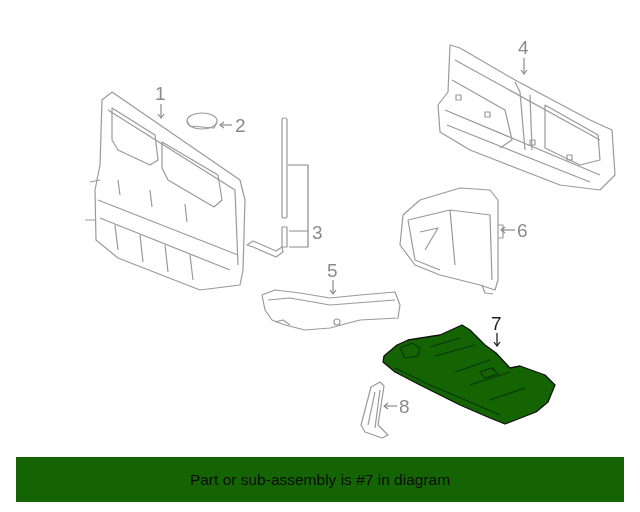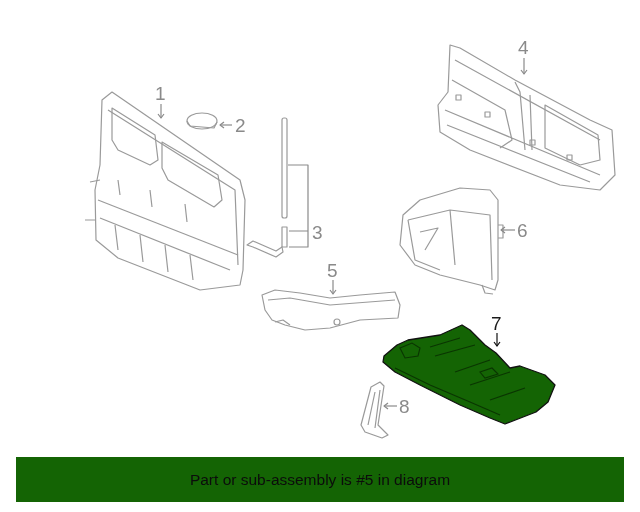--- a/index.html
+++ b/index.html
@@ -103,14 +103,14 @@
   <div class="callout" style="left:235px;top:116px">2</div>
   <div class="callout" style="left:312px;top:223px">3</div>
   <div class="callout" style="left:518px;top:38px">4</div>
   <div class="callout" style="left:327px;top:261px">5</div>
   <div class="callout" style="left:517px;top:221px">6</div>
   <div class="callout active" style="left:491px;top:314px">7</div>
   <div class="callout" style="left:399px;top:397px">8</div>
 </div>
 
 <div id="banner">
-  <span>Part or sub-assembly is #5 in diagram</span>
+  <span>Part or sub-assembly is #7 in diagram</span>
 </div>
 
 </body></html>

